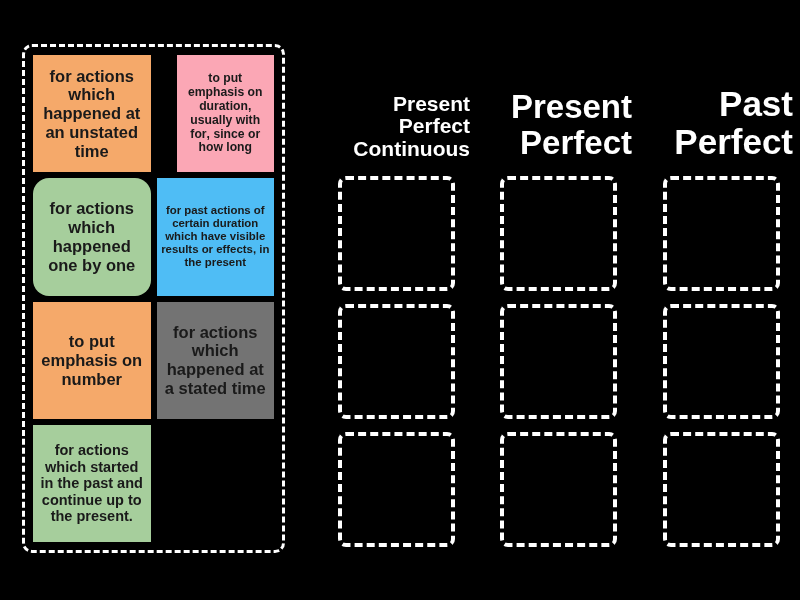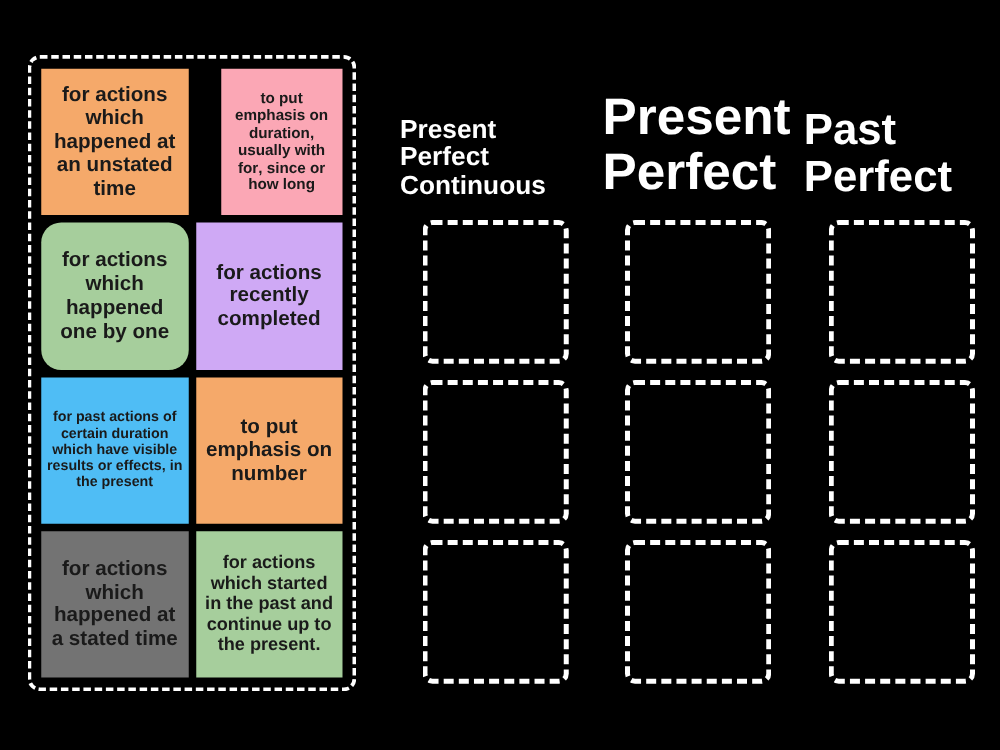--- a/index.html
+++ b/index.html
@@ -70,39 +70,39 @@
     width: 150px;
     height: 100%;
   }
   #column-0 { left: 10px; }
   #column-1 { left: 172px; }
   #column-2 { left: 333px; }
 
   .column-title {
     color: #ffffff;
     font-weight: 700;
-    text-align: left;
+    text-align: right;
     line-height: 1.07;
     width: 100%;
     position: absolute;
     bottom: 100%;
   }
   .column-header-wrap {
     position: absolute;
     top: 0;
     height: 118px;
     width: 100%;
   }
   .column-header-inner {
     position: absolute;
     bottom: 6px;
     width: 100%;
   }
   #column-0 .column-title { font-size: 21px; }
-  #column-1 .column-title { font-size: 41px; }
+  #column-1 .column-title { font-size: 33px; }
   #column-2 .column-title { font-size: 35px; }
 
   .dropzone {
     position: absolute;
     left: 18px;
     width: 117px;
     height: 115px;
     box-sizing: border-box;
     border: 4px dashed #ffffff;
     border-radius: 8px;
@@ -119,23 +119,20 @@
 
 <div id="source-panel">
     <div class="tile fs-large" style="background: rgb(245, 169, 106);">
       <span>for actions which happened at an unstated time</span>
     </div>
     <div class="tile fs-small" style="background: rgb(251, 167, 181); margin-left: 20px;">
       <span>to put emphasis on duration, usually with <b>for</b>, <b>since</b> or <b>how long</b></span>
     </div>
     <div class="tile fs-large" style="background: rgb(166, 206, 156); border-radius: 16px;">
       <span>for actions which happened one by one</span>
-    </div>
-    <div class="tile fs-large" style="background: rgb(207, 169, 245);">
-      <span>for actions recently completed</span>
     </div>
     <div class="tile fs-xsmall" style="background: rgb(79, 189, 245);">
       <span>for past actions of certain duration which have visible results or effects, in the present</span>
     </div>
     <div class="tile fs-large" style="background: rgb(245, 169, 106);">
       <span>to put emphasis on number</span>
     </div>
     <div class="tile fs-large" style="background: #737373;">
       <span>for actions which happened at a stated time</span>
     </div>

